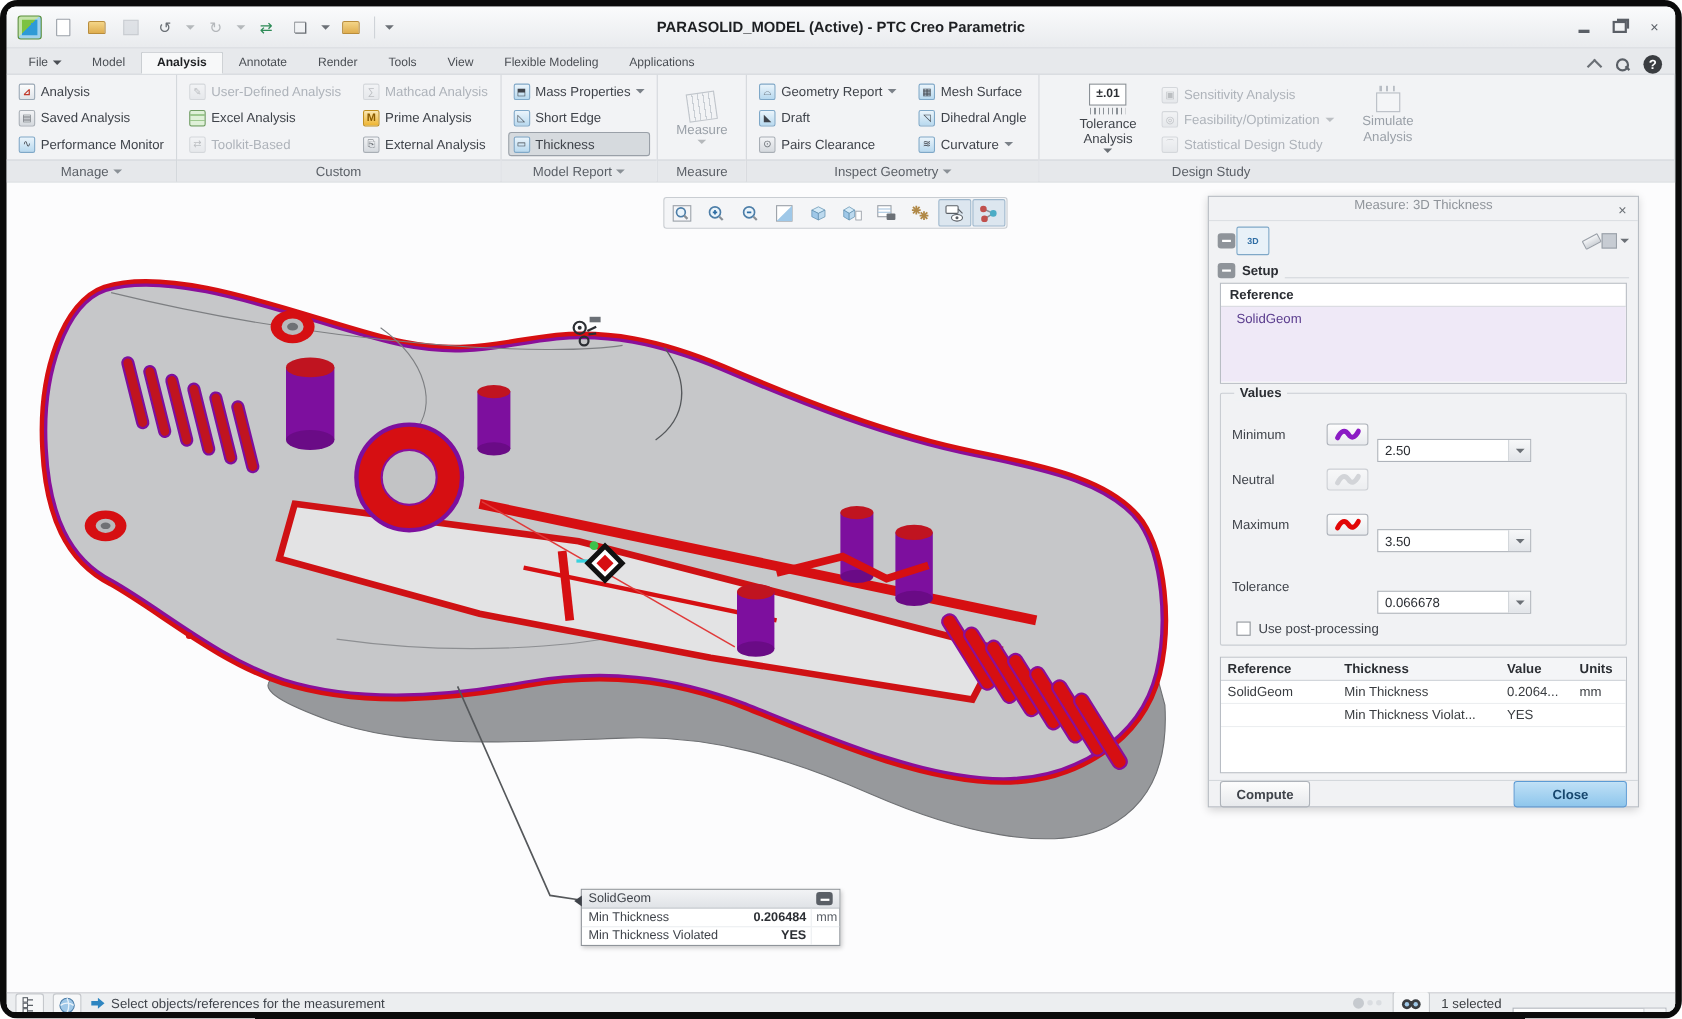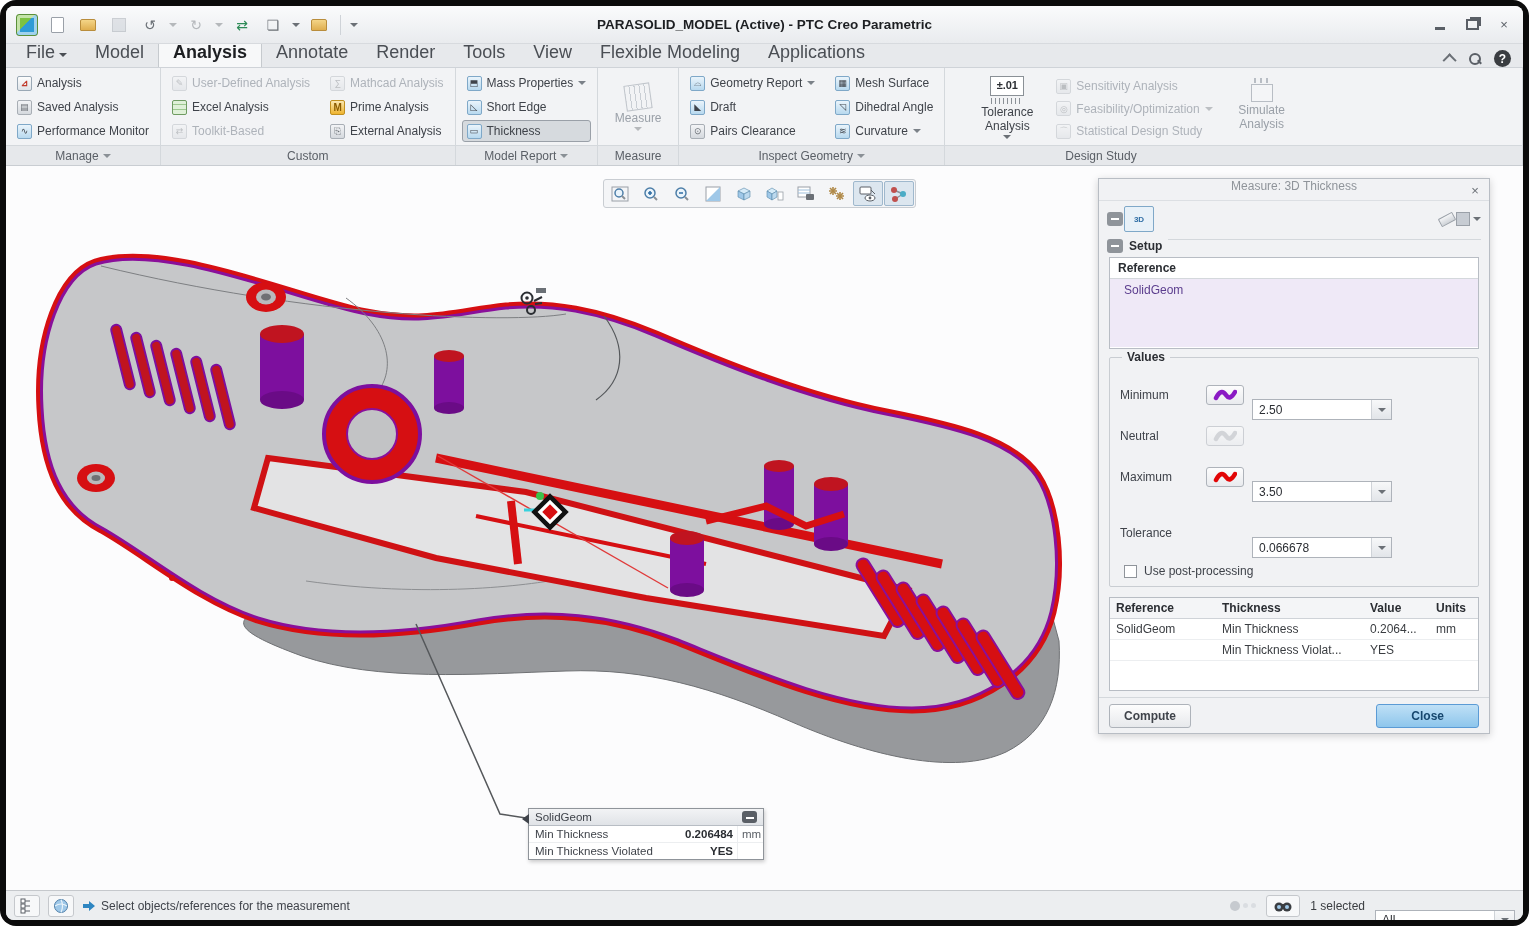--- a/index.html
+++ b/index.html
@@ -20,21 +20,21 @@
   .ddarr { width:0; height:0; border-left:4px solid transparent; border-right:4px solid transparent; border-top:4px solid #6b7076; display:inline-block; }
   .qsep { width:1px; height:20px; background:#cfd3d8; margin:0 2px; }
   .wtitle { position:absolute; left:0; right:0; text-align:center; font-weight:bold; font-size:13.5px; color:#1d1f22; pointer-events:none; }
   .wctrls { margin-left:auto; display:flex; gap:14px; align-items:center; z-index:2; }
   .wc { width:18px; height:14px; display:flex; align-items:center; justify-content:center; color:#5a5f66; font-size:13px; }
   .wc-min::after { content:""; width:10px; height:3px; background:#5a5f66; margin-top:7px; }
   .wc-res::after { content:""; width:9px; height:7px; border:2px solid #5a5f66; box-shadow:3px -3px 0 -1px #5a5f66; }
 
   
   .tabrow { height:24px; background:#e7e9ec; display:flex; align-items:flex-end; padding:0 6px; border-bottom:1px solid #cfd3d8; flex:0 0 auto; }
-  .tab { padding:3px 14px 4px; color:#4a4e54; font-size:18px; cursor:default;text-align:center; }
+  .tab { padding:3px 14px 4px; color:#4a4e54; font-size:11px; cursor:default;text-align:center; }
   .tab.active { background:#f7f8f9; border:1px solid #c6cace; border-bottom:none; font-weight:bold; color:#1d1f22; border-radius:2px 2px 0 0; }
   .tab .ddarr { border-top-color:#4a4e54; margin-left:4px; transform:translateY(-1px); }
   .tabicons { margin-left:auto; display:flex; align-items:center; gap:12px; padding-right:6px; }
   .chev { width:10px; height:10px; border-left:2px solid #6b7076; border-top:2px solid #6b7076; transform:rotate(45deg) translateY(2px); }
   .magsm { position:relative; width:14px; height:14px; }
   .magsm::before { content:""; position:absolute; left:1px; top:1px; width:8px; height:8px; border:2px solid #5a5f66; border-radius:50%; }
   .magsm::after { content:""; position:absolute; left:9px; top:9px; width:5px; height:2px; background:#5a5f66; transform:rotate(45deg); }
   .helpc { width:17px; height:17px; border-radius:50%; background:#3a3d41; color:#fff; font-weight:bold; font-size:12px; display:flex; align-items:center; justify-content:center; }
 
   
@@ -77,21 +77,21 @@
   .panel { position:absolute; left:1092px; top:12px; width:392px; height:556px; background:#f1f2f4; border:1px solid #b8bdc4; box-shadow:0 2px 8px rgba(0,0,0,.18); display:flex; flex-direction:column; }
   .ptitle { height:22px; display:flex; justify-content:center; color:#8f949a; font-weight:normal; position:relative; border-bottom:1px solid #dcdfe3; }
   .pclose { position:absolute; right:6px; top:3px; width:16px; height:16px; color:#6b7076; font-size:13px; display:flex; align-items:center; justify-content:center; }
   .ptools { height:36px; display:flex; align-items:center; padding:0 8px; gap:1px; }
   .minusbtn { width:16px; height:14px; background:#8f949a; border-radius:3px; position:relative; }
   .minusbtn::after { content:""; position:absolute; left:4px; top:6px; width:8px; height:2px; background:#fff; }
   .thickicon { width:30px; height:26px; border:1px solid #7fa8c8; background:#e8f1f8; border-radius:2px; display:flex; align-items:center; justify-content:center; font-size:8px; color:#2e6da4; font-weight:bold; }
   .ptools .spacer { flex:1; }
   .eraser { width:16px; height:9px; background:linear-gradient(#f4f5f7,#cfd3d8); border:1px solid #9aa0a8; transform:rotate(-28deg); border-radius:1px; }
   .saveic { display:flex; align-items:center; gap:3px; }
-  .sect { display:flex; align-items:flex-start; gap:6px; padding:2px 8px; font-weight:bold; color:#2b2e33; }
+  .sect { display:flex; align-items:flex-end; gap:6px; padding:2px 8px; font-weight:bold; color:#2b2e33; }
   .sect .line { flex:1; height:1px; background:#d4d8dc; }
   .refbox { margin:2px 10px 8px; background:#fff; border:1px solid #b8bdc4; height:92px; }
   .refhdr { padding:3px 8px; font-weight:bold; border-bottom:1px solid #d4d8dc; color:#2b2e33; }
   .reflist { height:calc(100% - 22px); background:#efe9f7; padding:4px 14px; color:#5b3d8e; }
   .values { margin:0 10px 8px; border:1px solid #c9cdd2; border-radius:2px; position:relative; padding:12px 10px 8px; background:#f1f2f4; }
   .values .legend { position:absolute; top:-8px; left:12px; background:#f1f2f4; padding:0 5px; font-weight:bold; color:#2b2e33; }
   .vrow { display:flex; align-items:center; gap:8px; margin-bottom:6px; }
   .vlabel { width:78px; color:#3f434a; }
   .sqbtn { width:38px; height:20px; border:1px solid #aeb3ba; border-radius:3px; background:linear-gradient(#fdfdfd,#e9ebee); display:flex; align-items:center; justify-content:center; }
   .sqbtn.disabled { opacity:.55; }
@@ -102,37 +102,37 @@
   .chk { width:13px; height:13px; border:1px solid #8f949a; background:#fff; }
   .resultshdr { display:flex; align-items:center; gap:6px; padding:4px 8px 2px; font-weight:bold; color:#2b2e33; }
   .resultshdr .line { flex:1; height:1px; background:#d4d8dc; }
   .infoic { width:19px; height:19px; border-radius:3px; background:#1b6e8f; color:#fff; font-weight:bold; font-size:12px; display:flex; align-items:center; justify-content:center; font-family:"Liberation Serif", serif; }
   .reportic { width:16px; height:16px; border:1px solid #9aa0a8; background:repeating-linear-gradient(0deg,#fff 0 3px,#9fc0dd 3px 4px); border-radius:2px; }
   .rtable { margin:2px 10px 0; background:#fff; border:1px solid #b8bdc4; flex:1; display:flex; flex-direction:column; font-size:12px; }
   .trow { display:flex; border-bottom:1px solid #eceef0; }
   .trow.hdr { background:#f4f5f7; font-weight:bold; border-bottom:1px solid #cfd3d8; color:#2b2e33; }
   .tc { padding:3px 6px; white-space:nowrap; overflow:hidden; }
   .tc1 { width:106px; } .tc2 { width:148px; } .tc3 { width:66px; } .tc4 { flex:1; }
-  .pfoot { height:36px; display:flex; align-items:center; padding:0 10px; border-top:1px solid #d4d8dc; margin-top:6px; }
+  .pfoot { height:24px; display:flex; align-items:flex-start; padding:0 10px; border-top:1px solid #d4d8dc; margin-top:6px; }
   .btn { height:24px; padding:0 14px; border:1px solid #aeb3ba; border-radius:3px; background:linear-gradient(#fdfdfd,#e7e9ec); font-weight:bold; color:#3f434a; display:flex; align-items:center; }
   .btn.primary { margin-left:auto; background:linear-gradient(#bfe0f6,#8ec6ec); border-color:#5b9bd5; color:#17476e; padding:0 34px; }
 
   
   .callout { position:absolute; left:522px; top:642px; width:236px; background:#fff; border:1px solid #8f949a; box-shadow:1px 2px 4px rgba(0,0,0,.2); font-size:11.5px; }
   .callout::before { content:""; position:absolute; left:-7px; top:5px; border-top:5px solid transparent; border-bottom:5px solid transparent; border-right:7px solid #3f434a; }
   .chdr { display:flex; align-items:center; background:linear-gradient(#f2f3f5,#e0e3e7); border-bottom:1px solid #b8bdc4; padding:2px 6px; color:#3f434a; }
   .chdr .minusbtn { margin-left:auto; width:15px; height:12px; background:#5a5f66; }
   .crow { display:flex; border-bottom:1px solid #eceef0; }
   .crow:last-child { border-bottom:none; }
   .cl { flex:1; padding:2px 6px; color:#3f434a; }
   .cv { width:62px; padding:2px 4px; text-align:right; font-weight:bold; color:#2b2e33; }
   .cu { width:26px; padding:2px 4px; border-left:1px solid #eceef0; color:#5a5f66; }
 
   
-  .statusbar { height:30px; background:#eceef0; border-top:1px solid #c5c8cc; display:flex; align-items:center; padding:0 8px; gap:8px; flex:0 0 auto; }
+  .statusbar { height:18px; background:#eceef0; border-top:1px solid #c5c8cc; display:flex; padding:0 8px; gap:8px; flex:0 0 auto; }
   .sbtn { width:26px; height:22px; border:1px solid #c5c8cc; border-radius:3px; background:#f7f8f9; display:flex; align-items:center; justify-content:center; }
   .prompt { display:flex; align-items:center; gap:5px; color:#3f434a; }
   .sright { margin-left:auto; display:flex; align-items:center; gap:10px; }
   .dots { display:flex; align-items:center; gap:3px; opacity:.6; }
   .dots .d1 { width:10px; height:10px; border-radius:50%; background:#aeb3ba; }
   .dots .d2 { width:5px; height:5px; border-radius:50%; background:#cfd3d8; }
   .selcombo { width:170px; }
 </style>
 </head>
 <body>

